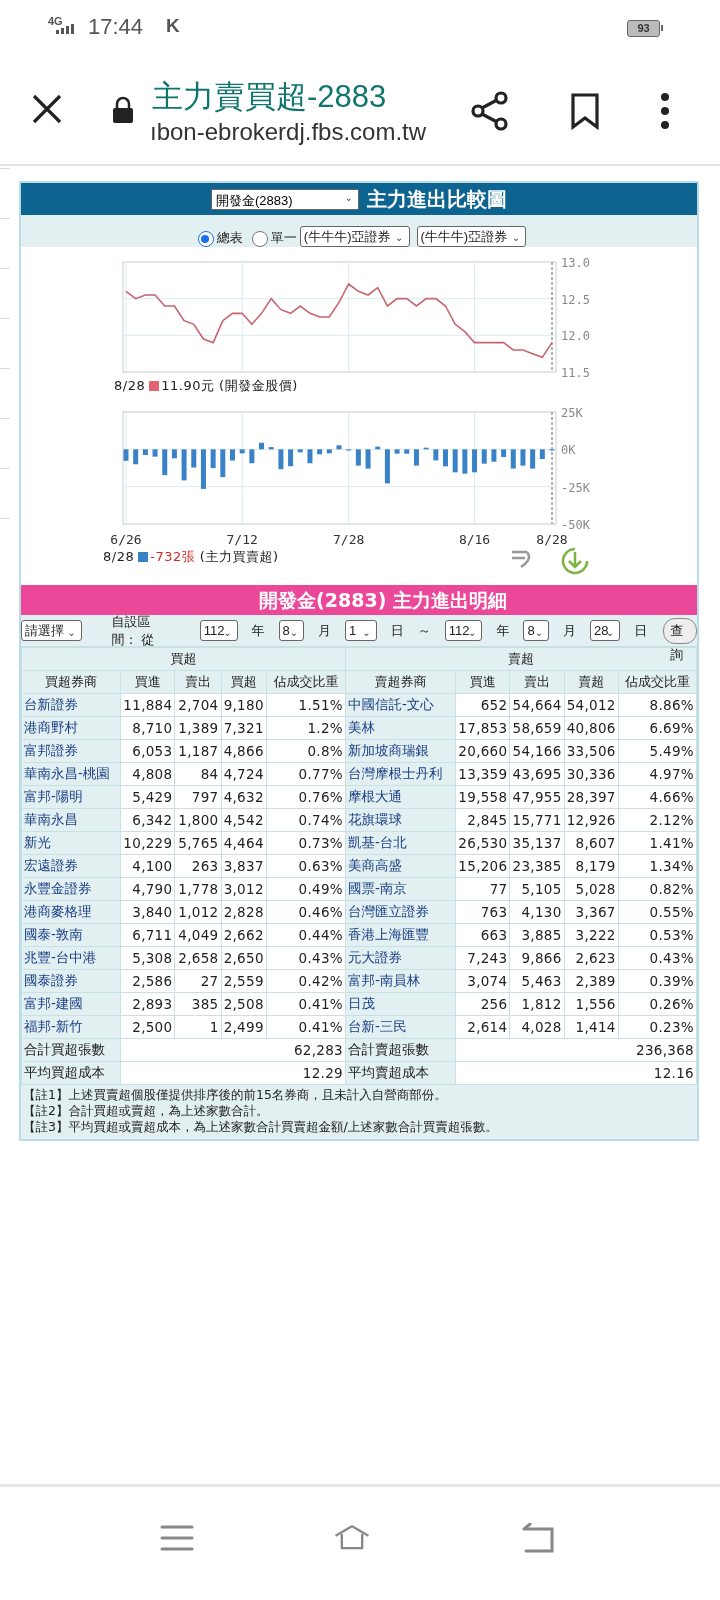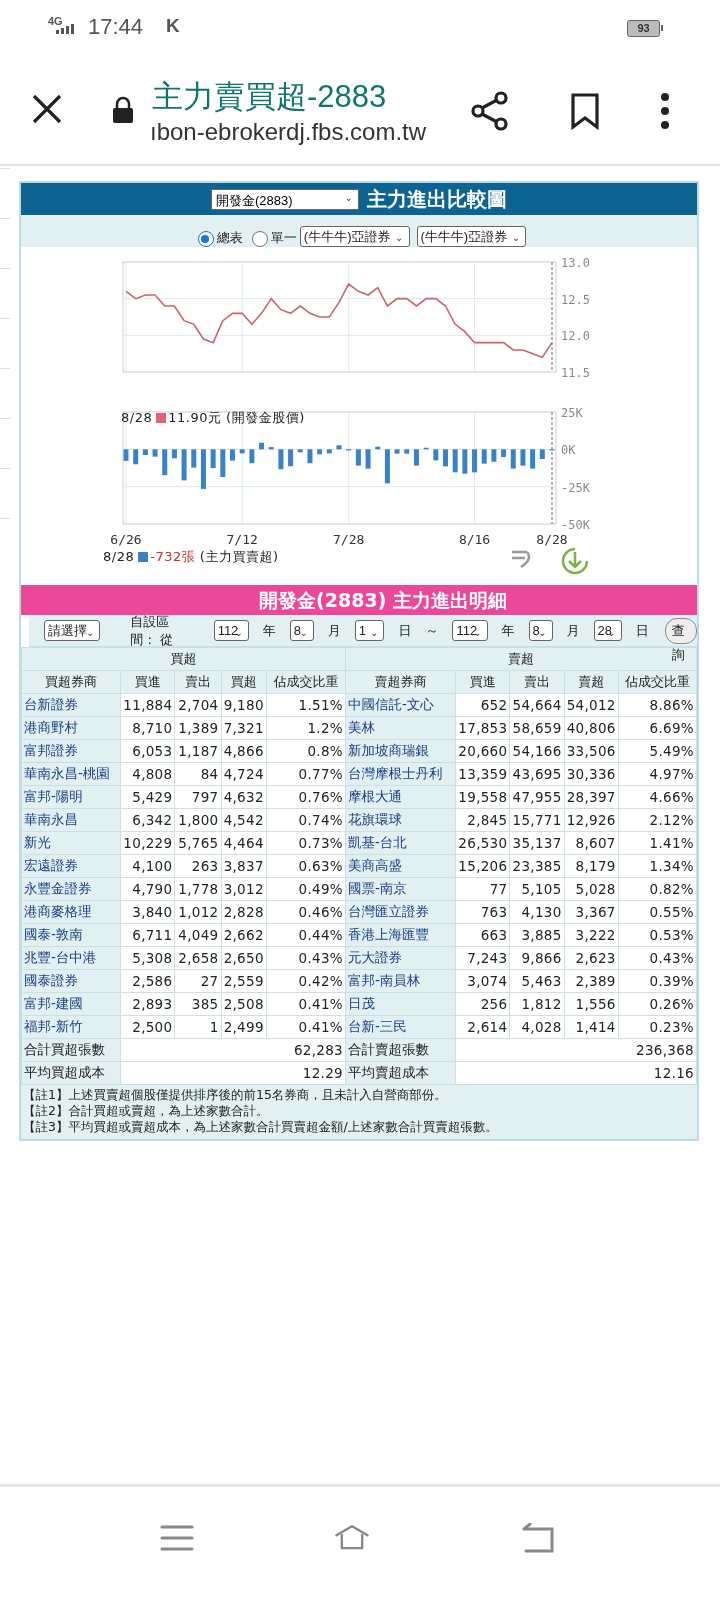--- a/index.html
+++ b/index.html
@@ -38,21 +38,21 @@
 
   .charts { position: relative; height: 338px; background: #fff; }
   .charts svg { position: absolute; left: 0; top: 0; }
   .legend { position: absolute; font-size: 13px; color: #222; letter-spacing: 0.5px; }
   .legend .sq { display: inline-block; width: 10px; height: 10px; margin: 0 2px 0 4px; vertical-align: -1px; }
   .legend .neg { color: #d02a2a; }
 
   .hdr3 { background: #ec4899; color: #fff; padding-left: 48px; }
   .hdr3 .t { text-align: center; font-weight: bold; font-size: 19px; height: 30px; line-height: 30px; }
   .hdr3 .u { text-align: right; font-size: 13px; padding-right: 4px; height: 20px; line-height: 16px; }
-  .filter { background: #e3f0f1; height: 32px; display: flex; align-items: center; font-size: 13px; padding-left: 15px; font-family: "Liberation Sans", sans-serif; gap: 14px; border-bottom: 1px solid #c8e0e6; margin-left: 8px; }
+  .filter { background: #e3f0f1; height: 32px; display: flex; align-items: center; font-size: 13px; font-family: "Liberation Sans", sans-serif; gap: 14px; border-bottom: 1px solid #c8e0e6; }
   .fsel { background: #fff; border: 1px solid #666; border-radius: 3px; height: 21px; line-height: 19px; padding-left: 3px; font-size: 13px; position: relative; }
   .fbtn { background: #eee; border: 1px solid #888; border-radius: 12px; height: 26px; line-height: 24px; padding: 0 6px; font-size: 13px; margin-left: 2px; }
 
   table { border-collapse: collapse; width: 100%; font-size: 13.5px; }
   td, th { border: 1px solid #c8e0e6; height: 23px; padding: 0 2px; white-space: nowrap; font-weight: normal; }
   th { background: #e3f0f1; color: #222; font-size: 13px; }
   td.name { background: #e3f0f1; color: #1b3f86; text-align: left; }
   td.num { text-align: right; background: #fff; letter-spacing: 0.3px; }
   td.lbl { background: #e3f0f1; color: #222; }
   .notes { background: #e3f0f1; padding: 2px 2px 4px 2px; font-size: 12.5px; line-height: 16px; }
@@ -202,21 +202,21 @@
         <text x="540" y="170" font-size="12" fill="#888" font-family="DejaVu Sans Mono, monospace">25K</text>
         <text x="540" y="207.33333333333331" font-size="12" fill="#888" font-family="DejaVu Sans Mono, monospace">0K</text>
         <text x="540" y="244.66666666666666" font-size="12" fill="#888" font-family="DejaVu Sans Mono, monospace">-25K</text>
         <text x="540" y="282" font-size="12" fill="#888" font-family="DejaVu Sans Mono, monospace">-50K</text>
         <text x="105" y="297" font-size="13" fill="#333" text-anchor="middle" font-family="DejaVu Sans Mono, monospace">6/26</text>
         <text x="221.1818181818182" y="297" font-size="13" fill="#333" text-anchor="middle" font-family="DejaVu Sans Mono, monospace">7/12</text>
         <text x="327.6818181818182" y="297" font-size="13" fill="#333" text-anchor="middle" font-family="DejaVu Sans Mono, monospace">7/28</text>
         <text x="453.54545454545456" y="297" font-size="13" fill="#333" text-anchor="middle" font-family="DejaVu Sans Mono, monospace">8/16</text>
         <text x="531" y="297" font-size="13" fill="#333" text-anchor="middle" font-family="DejaVu Sans Mono, monospace">8/28</text>
       </svg>
-    <div class="legend" style="left:100px; top:130px;margin-top:32px;">
+    <div class="legend" style="left:93px; top:130px;">
       <span>8/28</span><span class="sq" style="background:#e06474"></span><span>11.90元</span> <span>(開發金股價)</span>
     </div>
     <div class="legend" style="left:82px; top:301px;">
       <span>8/28</span><span class="sq" style="background:#3a82c8"></span><span class="neg">-732張</span> <span>(主力買賣超)</span>
     </div>
     <svg style="position:absolute;left:488px;top:300px" width="26" height="22" viewBox="0 0 26 22">
         <path d="M3 5 H18 M3 11 H16 M18 5 Q24 12 12 20" fill="none" stroke="#999" stroke-width="2.5"></path>
       </svg>
     <svg style="position:absolute;left:540px;top:300px" width="28" height="28" viewBox="0 0 28 28">
         <path d="M14 2 A12 12 0 1 0 26 14" fill="none" stroke="#7cb342" stroke-width="2.5"></path>

